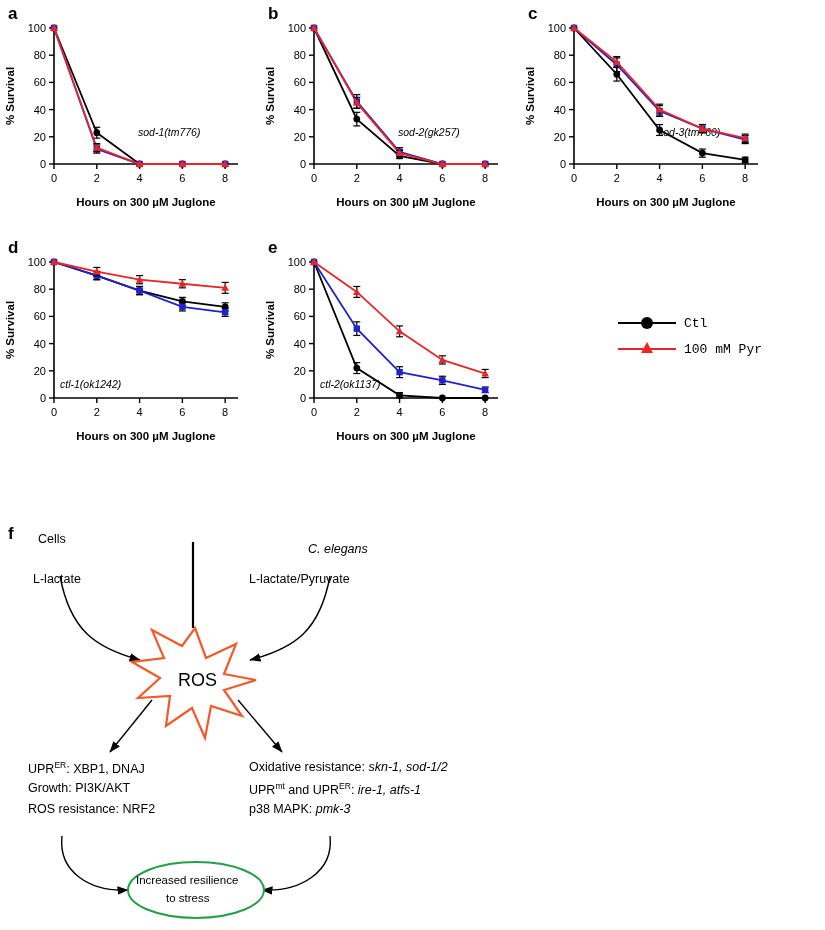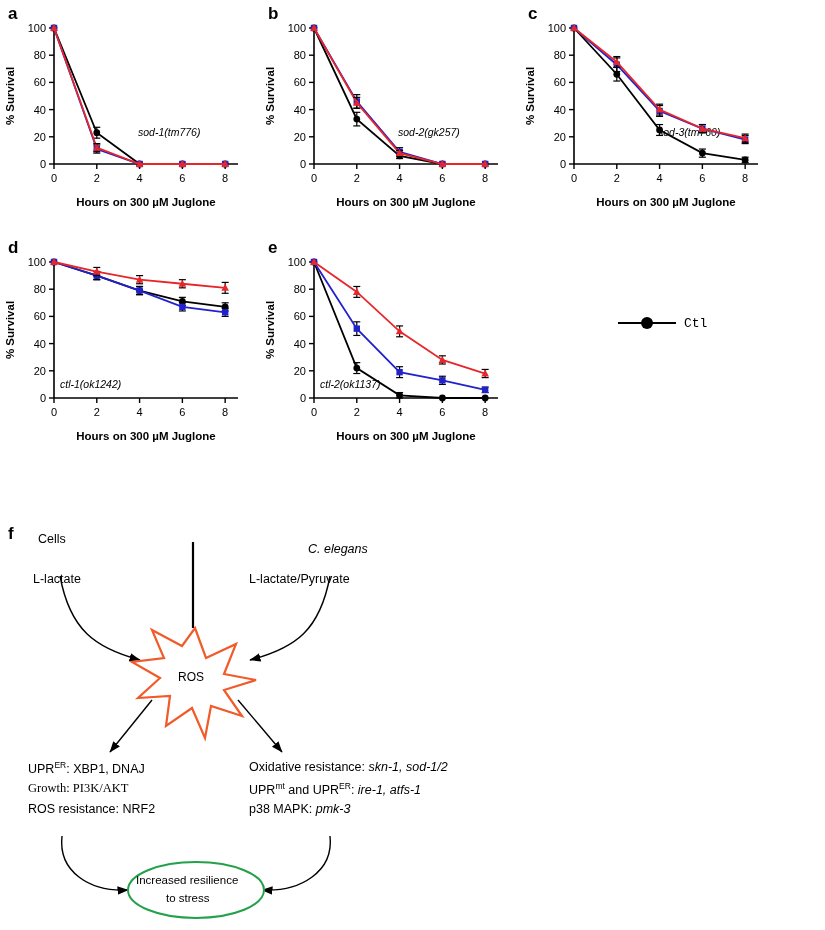--- a/index.html
+++ b/index.html
@@ -477,20 +477,27 @@
   </div>
 
 <div class="legend">
   <div class="legend-row">
     <span class="legend-mark">
       <span class="legend-line" style="background:#000000;"></span>
       <span class="legend-sym" style="background:#000000;border-radius:50%;"></span>
     </span>
     <span class="legend-label">Ctl</span>
   </div>
+  <div class="legend-row">
+    <span class="legend-mark">
+      <span class="legend-line" style="background:#e8262a;"></span>
+      <span class="legend-sym" style="top:3px;width:0;height:0;border-left:6px solid transparent;border-right:6px solid transparent;border-bottom:11px solid #e8262a;"></span>
+    </span>
+    <span class="legend-label">100 mM Pyr</span>
+  </div>
 </div>
 
 <div class="diagram">
   <svg width="825" height="410" style="position:absolute;left:0;top:0;">
     <defs>
       <marker id="arrow" markerWidth="9" markerHeight="9" refX="7.5" refY="3" orient="auto">
         <path d="M0,0 L8,3 L0,6 z" fill="#000"></path>
       </marker>
     </defs>
 
@@ -507,24 +514,24 @@
 
     <polygon points="195,108 206,138 236,124 224,154 256,160 224,170 242,196 211,186 205,218 192,188 166,206 170,176 138,178 160,158 132,142 164,138 152,110 182,126" fill="#ffffff" stroke="#f15a29" stroke-width="2.2"></polygon>
 
     <ellipse cx="196" cy="370" rx="68" ry="28" fill="#ffffff" stroke="#22a14a" stroke-width="2"></ellipse>
   </svg>
 
   <div class="dg-text" style="left:38px; top:12px;">Cells</div>
   <div class="dg-text dg-italic" style="left:308px; top:22px;">C. elegans</div>
   <div class="dg-text" style="left:33px; top:52px;">L-lactate</div>
   <div class="dg-text" style="left:249px;top:52px;">L-lactate/Pyruvate</div>
-  <div class="dg-text" style="left:178px;top:150px;font-size:12px;">ROS</div>
+  <div class="dg-text" style="left:178px;top:150px;font-size:18px;">ROS</div>
 
   <div class="dg-text" style="left:28px;top:240px;">UPR<span class="sup">ER</span>: XBP1, DNAJ</div>
-  <div class="dg-text" style="left:28px;top:261px;font-family:Liberation Serif, serif;">Growth: PI3K/AKT</div>
+  <div class="dg-text" style="left:28px;top:261px;">Growth: PI3K/AKT</div>
   <div class="dg-text" style="left:28px;top:282px;">ROS resistance: NRF2</div>
 
   <div class="dg-text" style="left:249px;top:240px;">Oxidative resistance: <span class="dg-italic">skn-1, sod-1/2</span></div>
   <div class="dg-text" style="left:249px;top:261px;">UPR<span class="sup">mt</span> and UPR<span class="sup">ER</span>: <span class="dg-italic">ire-1, atfs-1</span></div>
   <div class="dg-text" style="left:249px;top:282px;">p38 MAPK: <span class="dg-italic">pmk-3</span></div>
 
   <div class="dg-text" style="left:136px;top:354px;font-size:11.5px;">Increased resilience</div>
   <div class="dg-text" style="left:166px;top:372px;font-size:11.5px;">to stress</div>
 </div>
 

